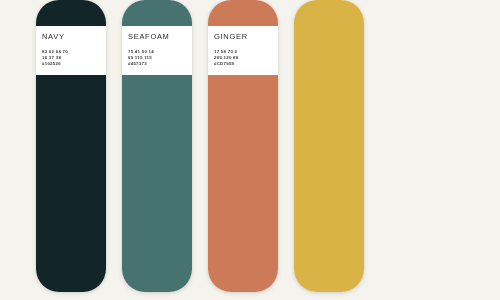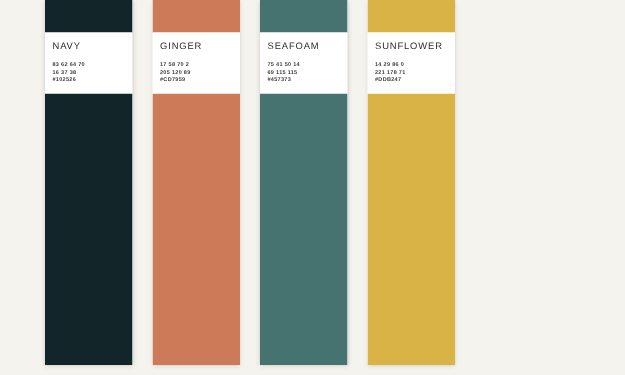--- a/index.html
+++ b/index.html
@@ -73,73 +73,65 @@
     font-weight: 700;
   }
 
   .card-body-strip {
     flex: 1 1 auto;
     width: 100%;
     min-height: 180px;
   }
 
   
-  .swatch-card.tall { height: 292px; }
+  .swatch-card.tall { height: 292px; border-radius: 23px; }
 </style>
 </head>
 <body>
 
 <div class="palette-board" style="background: rgb(245, 243, 238);">
 
   <div class="swatch-card tall">
     <div class="card-top-strip" style="background:#122629"></div>
     <div class="card-label-area">
       <div class="color-name">NAVY</div>
       <div class="color-values">
         <div class="value-line">83 62 64 70</div>
         <div class="value-line">16 37 38</div>
         <div class="value-line">#102526</div>
       </div>
     </div>
     <div class="card-body-strip" style="background:#122629"></div>
   </div>
 
   <div class="swatch-card tall">
+    <div class="card-top-strip" style="background:#467270"></div>
+    <div class="card-label-area">
+      <div class="color-name">SEAFOAM</div>
+      <div class="color-values">
+        <div class="value-line">75 41 50 14</div>
+        <div class="value-line">69 115 115</div>
+        <div class="value-line">#457373</div>
+      </div>
+    </div>
+    <div class="card-body-strip" style="background:#467270"></div>
+  </div>
+
+  <div class="swatch-card tall">
     <div class="card-top-strip" style="background:#CD7A59"></div>
     <div class="card-label-area">
       <div class="color-name">GINGER</div>
       <div class="color-values">
         <div class="value-line">17 58 70 2</div>
         <div class="value-line">205 120 89</div>
         <div class="value-line">#CD7959</div>
       </div>
     </div>
     <div class="card-body-strip" style="background:#CD7A59"></div>
   </div>
 
   <div class="swatch-card tall">
-    <div class="card-top-strip" style="background:#467270"></div>
-    <div class="card-label-area">
-      <div class="color-name">SEAFOAM</div>
-      <div class="color-values">
-        <div class="value-line">75 41 50 14</div>
-        <div class="value-line">69 115 115</div>
-        <div class="value-line">#457373</div>
-      </div>
-    </div>
-    <div class="card-body-strip" style="background:#467270"></div>
-  </div>
-
-  <div class="swatch-card tall">
     <div class="card-top-strip" style="background:#D9B346"></div>
-    <div class="card-label-area">
-      <div class="color-name">SUNFLOWER</div>
-      <div class="color-values">
-        <div class="value-line">14 29 86 0</div>
-        <div class="value-line">221 178 71</div>
-        <div class="value-line">#DDB247</div>
-      </div>
-    </div>
     <div class="card-body-strip" style="background:#D9B346"></div>
   </div>
 
 
 </div>
 
 </body></html>

